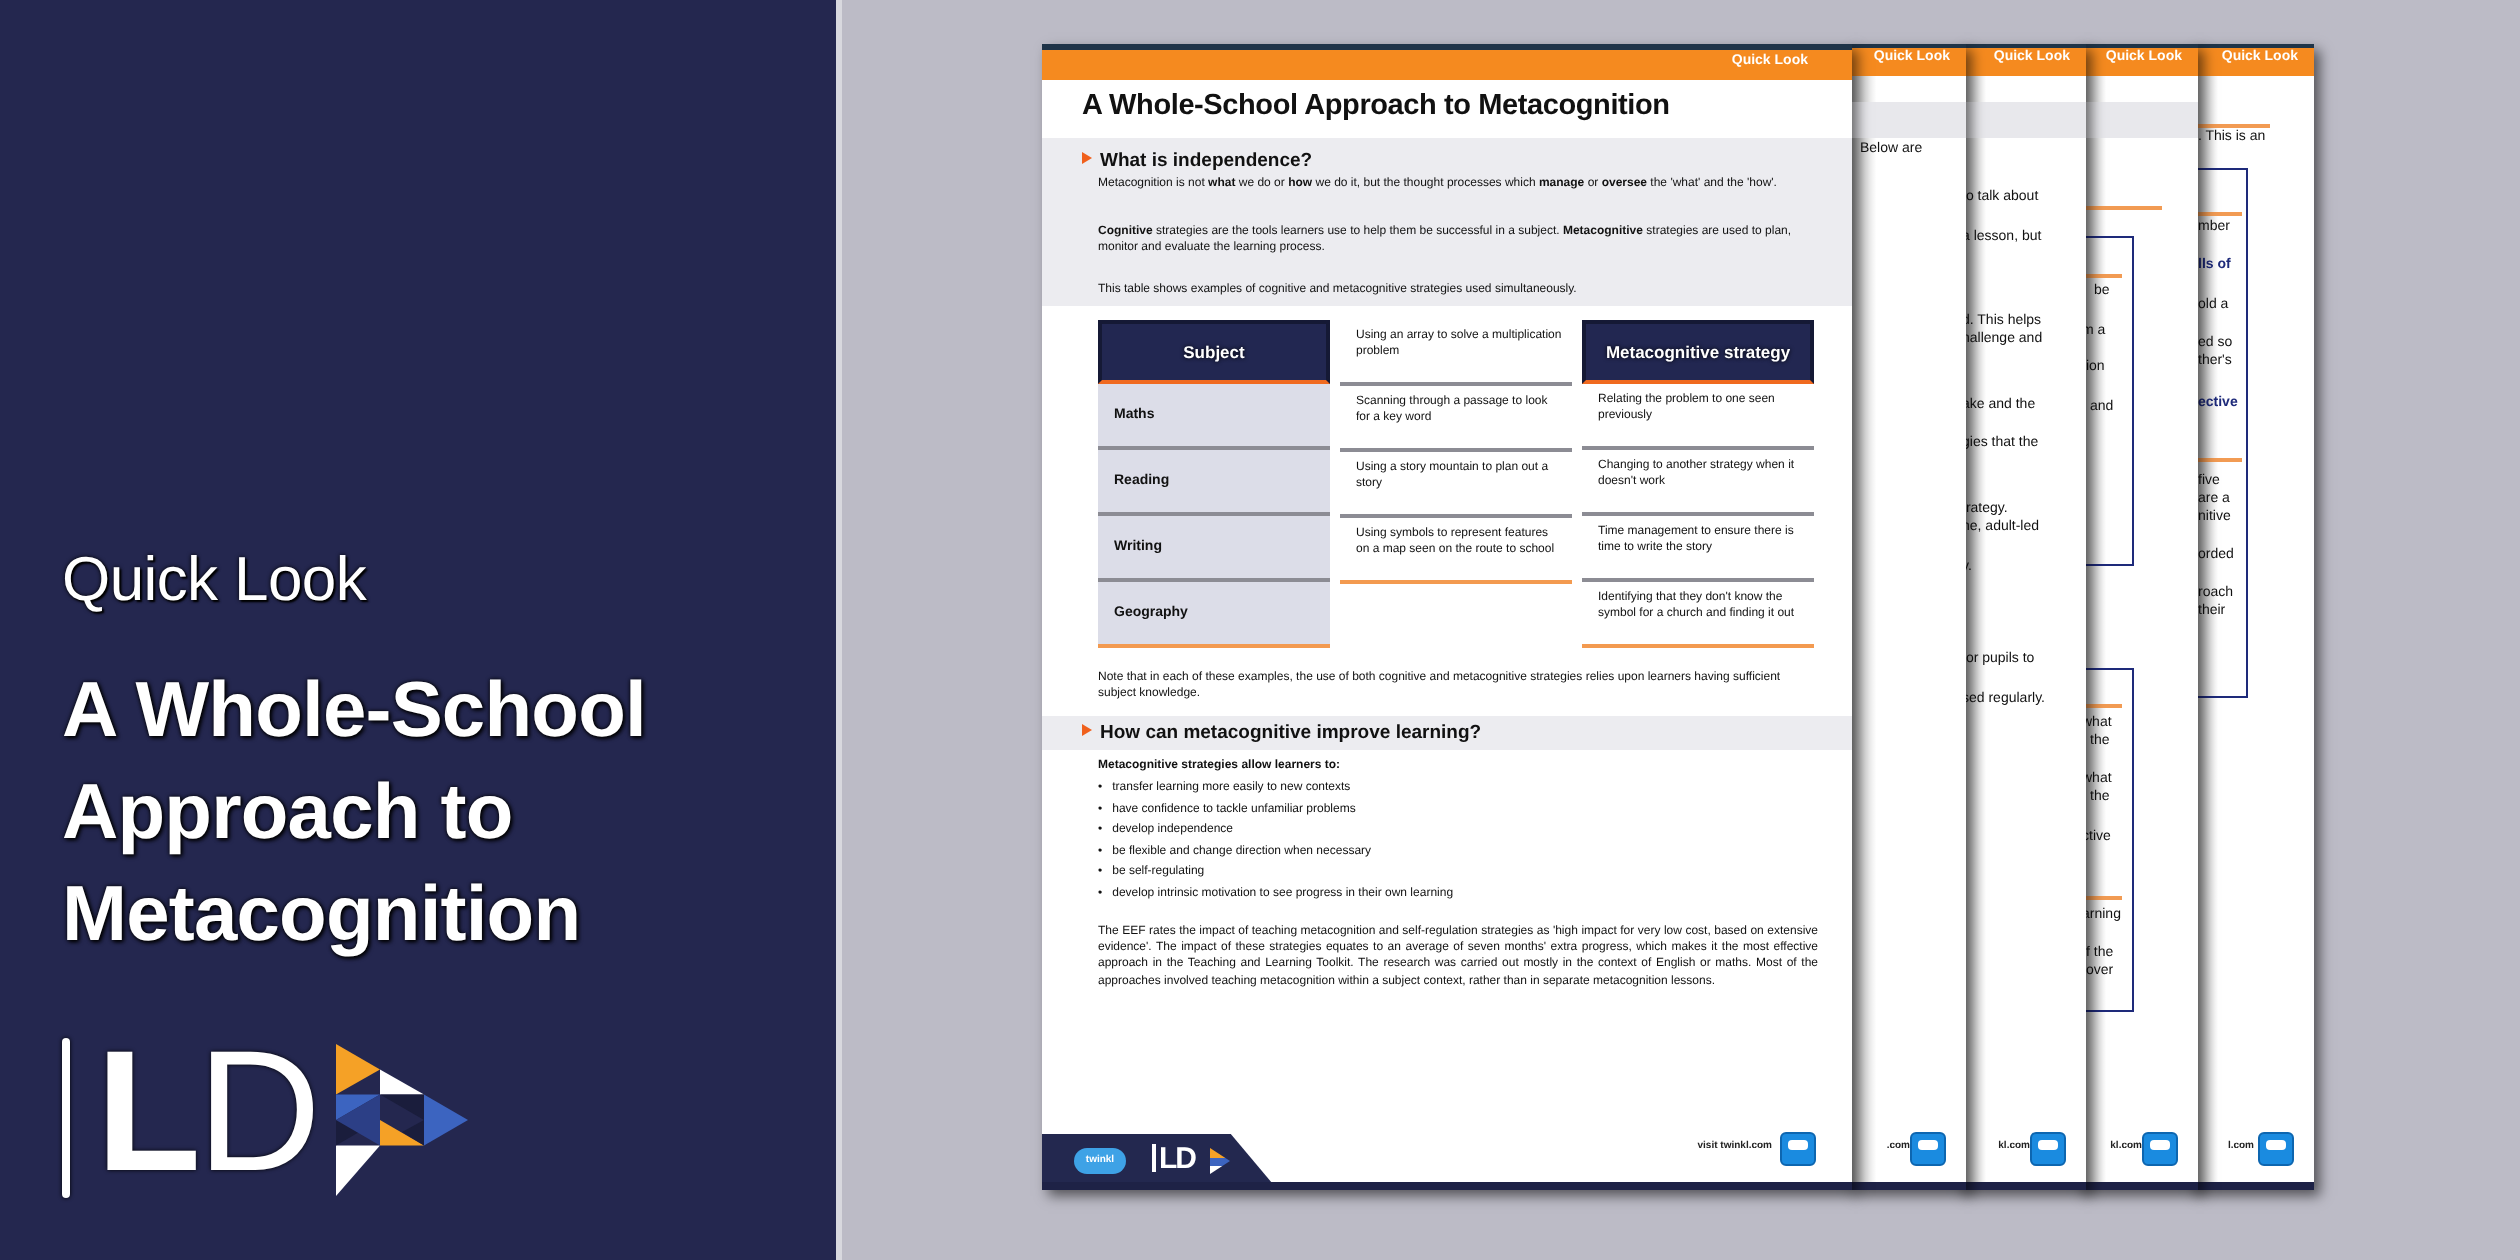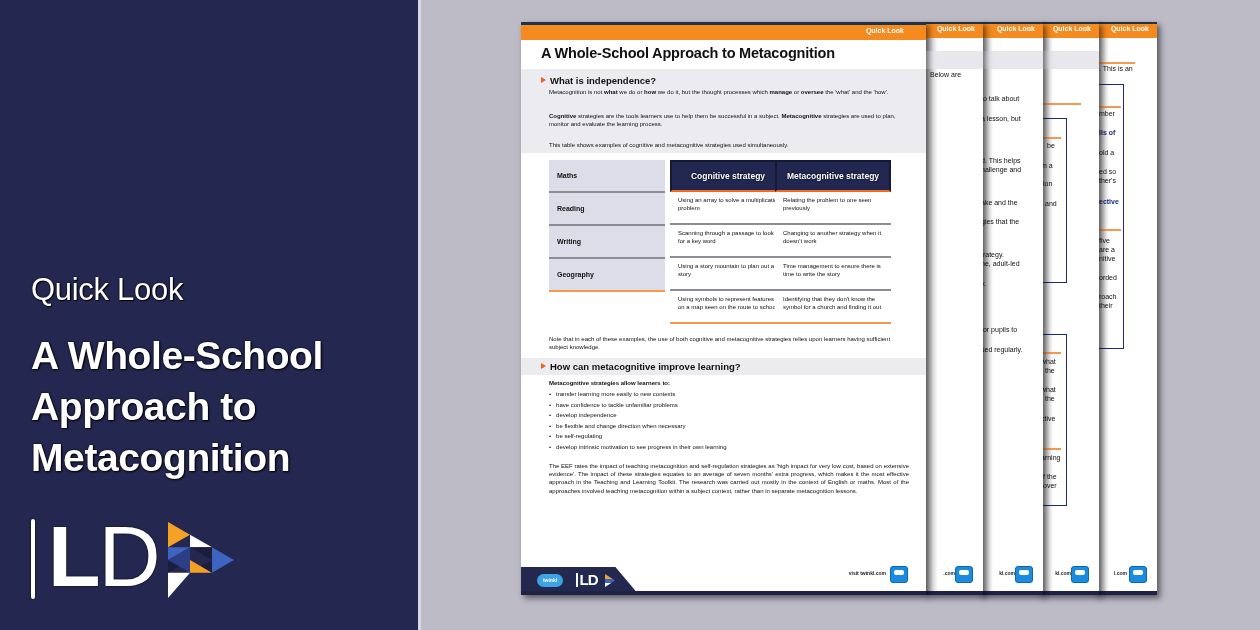--- a/index.html
+++ b/index.html
@@ -186,33 +186,33 @@
   <div class="doc-title">A Whole-School Approach to Metacognition</div>
 
   <div class="sec1"></div>
   <div class="sec-h" style="top:53px;">What is independence?</div>
   <div class="p" style="top:66px;"><span>Metacognition is not </span><b>what</b><span> we do or </span><b>how</b><span> we do it, but the thought processes which </span><b>manage</b><span> or </span><b>oversee</b><span> the 'what' and the 'how'.</span></div>
   <div class="p" style="top:90px;"><b>Cognitive</b><span> strategies are the tools learners use to help them be successful in a subject. </span><b>Metacognitive</b><span> strategies are used to plan, monitor and evaluate the learning process.</span></div>
   <div class="p" style="top:119px;">This table shows examples of cognitive and metacognitive strategies used simultaneously.</div>
 
   <div class="tbl">
     <div class="col c0" style="left:0; width:116px;">
+      <div class="th">Subject</div>
       <div class="td">Maths</div>
       <div class="td">Reading</div>
       <div class="td">Writing</div>
       <div class="td">Geography</div>
     </div>
     <div class="col" style="left:121px; width:116px;">
-      <div class="th">Cognitive strategy</div>
       <div class="td">Using an array to solve a multiplication problem</div>
       <div class="td">Scanning through a passage to look for a key word</div>
       <div class="td">Using a story mountain to plan out a story</div>
       <div class="td">Using symbols to represent features on a map seen on the route to school</div>
     </div>
-    <div class="col" style="left:226px; width:116px;">
+    <div class="col" style="left:242px; width:116px;">
       <div class="th">Metacognitive strategy</div>
       <div class="td">Relating the problem to one seen previously</div>
       <div class="td">Changing to another strategy when it doesn't work</div>
       <div class="td">Time management to ensure there is time to write the story</div>
       <div class="td">Identifying that they don't know the symbol for a church and finding it out</div>
     </div>
   </div>
 
   <div class="p" style="top:313px;">Note that in each of these examples, the use of both cognitive and metacognitive strategies relies upon learners having sufficient subject knowledge.</div>
 

